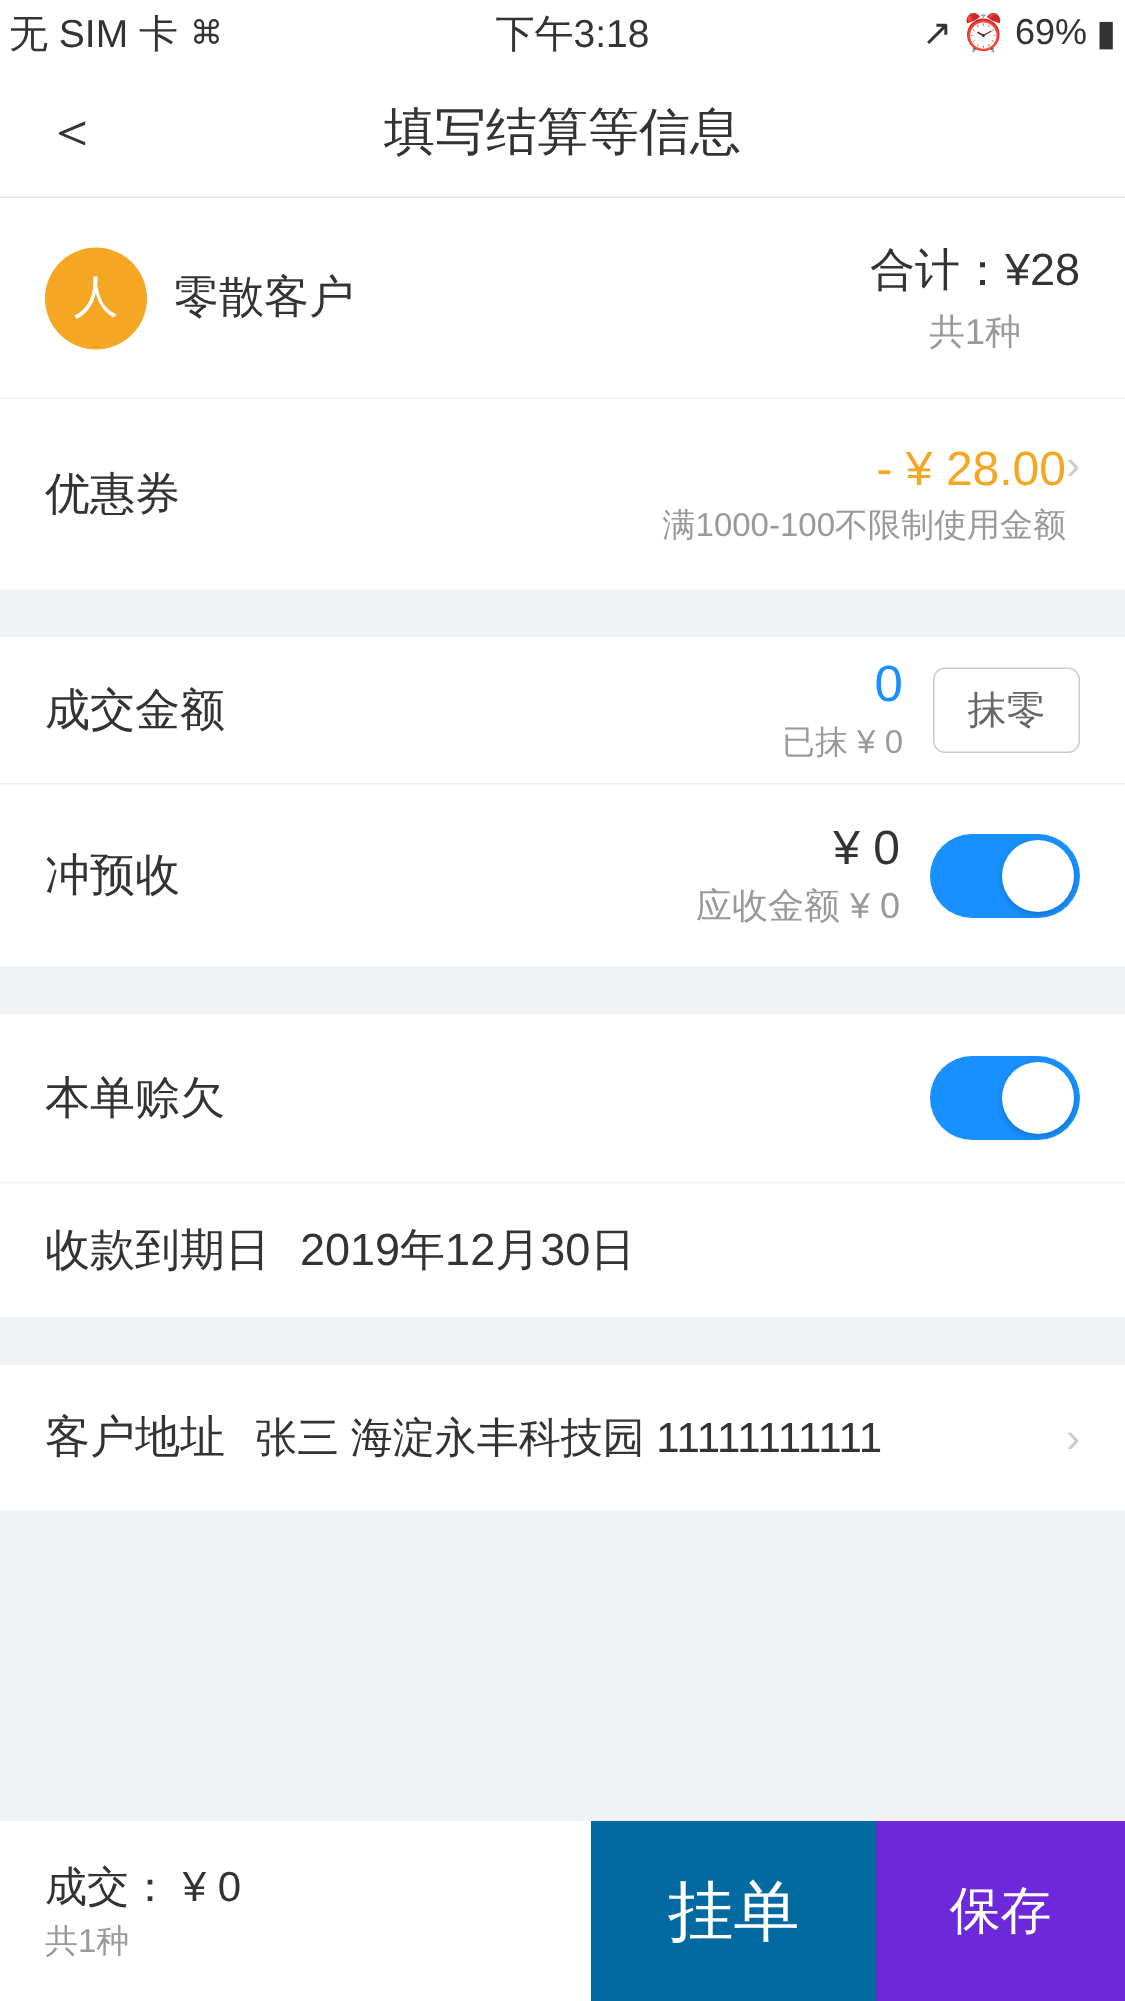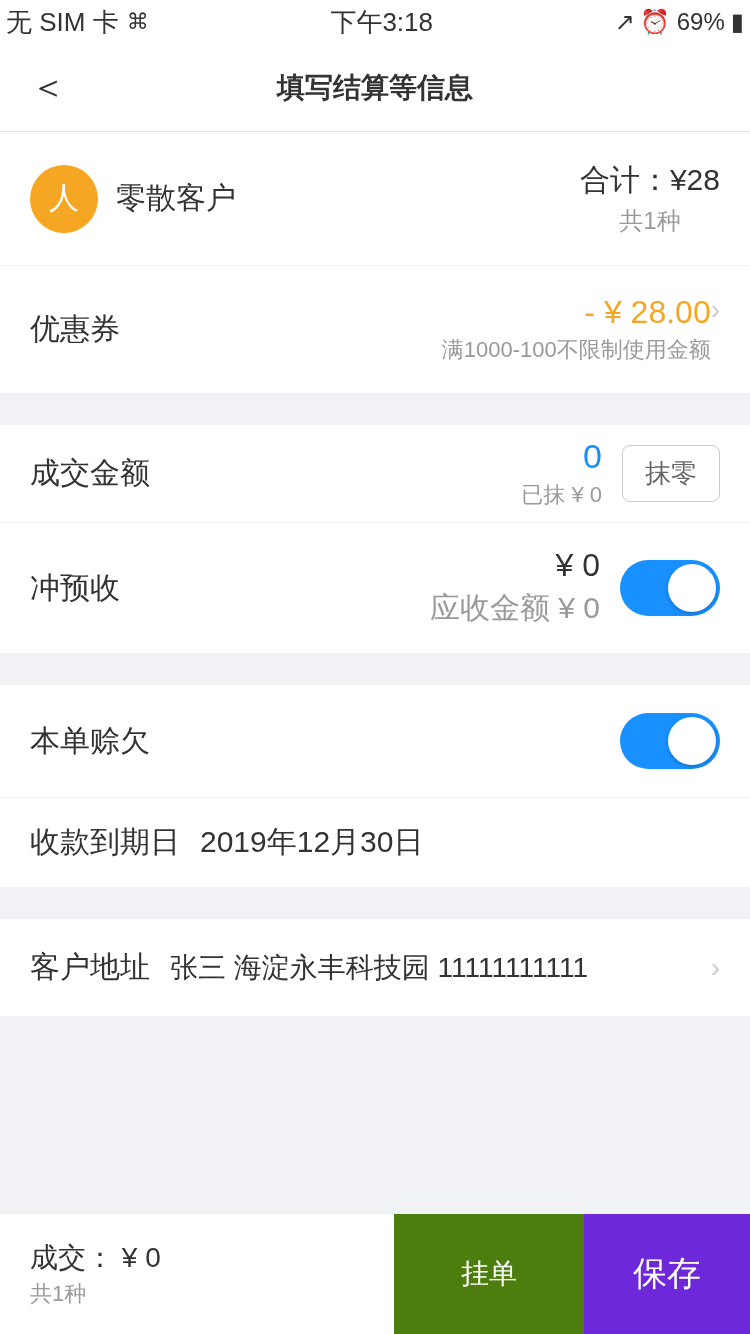--- a/index.html
+++ b/index.html
@@ -43,22 +43,22 @@
       border-bottom: 1px solid #e8e8e8;
     }
     .nav-back {
       position: absolute;
       left: 30px;
       font-size: 36px;
       color: #333;
       cursor: pointer;
     }
     .nav-title {
-      font-size: 28px;
-      font-weight: 700;
+      font-size: 34px;
+      font-weight: 400;
       color: #333;
     }
 
     
     .content {
       background: #f0f2f5;
       padding-bottom: 140px;
     }
 
     
@@ -206,21 +206,21 @@
       gap: 20px;
     }
     .prepay-value-block {
       text-align: right;
     }
     .prepay-amount {
       font-size: 32px;
       color: #333;
     }
     .prepay-sub {
-      font-size: 30px;
+      font-size: 24px;
       color: #999;
       margin-top: 4px;
     }
 
     
     .toggle {
       width: 100px;
       height: 56px;
       border-radius: 28px;
       background: #1890ff;
@@ -330,25 +330,25 @@
       padding: 0 30px;
     }
     .bottom-count {
       font-size: 22px;
       color: #999;
       margin-top: 2px;
     }
     .btn-pending {
       width: 190px;
       height: 120px;
-      background: #4d7c0f;
-      display: flex;
-      align-items: center;
-      justify-content: center;
-      font-size: 28px;
+      background: #0369a1;
+      display: flex;
+      align-items: center;
+      justify-content: center;
+      font-size: 44px;
       color: #fff;
       font-weight: 500;
       cursor: pointer;
     }
     .btn-save {
       width: 166px;
       height: 120px;
       background: #6d28d9;
       display: flex;
       align-items: center;

